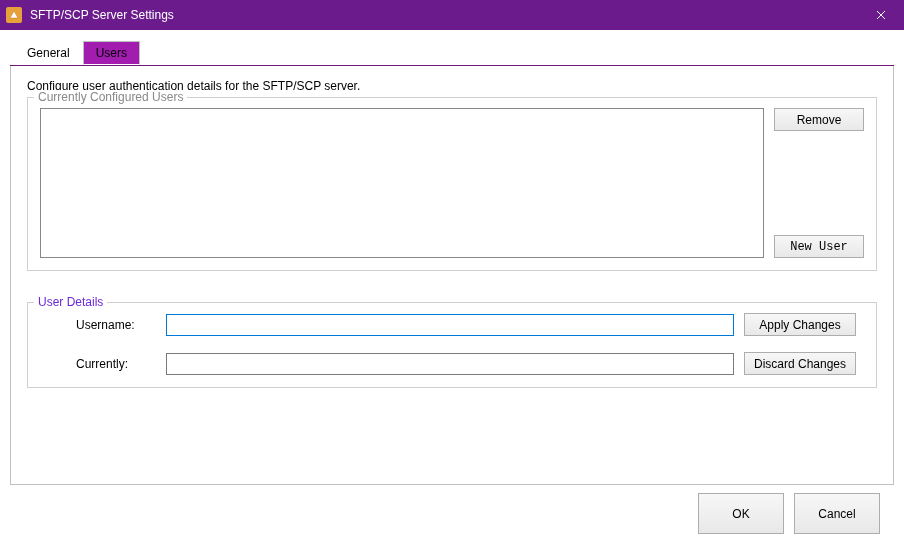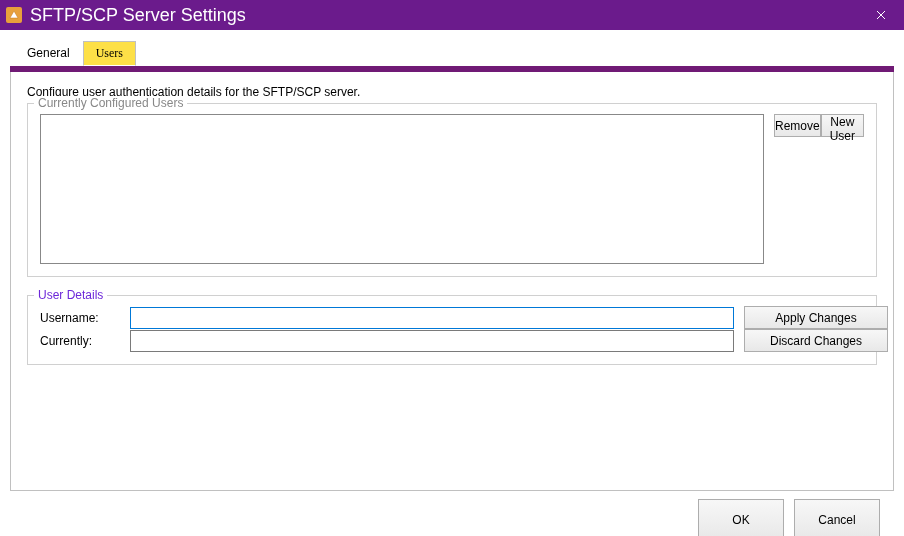--- a/index.html
+++ b/index.html
@@ -13,50 +13,49 @@
       color: #fff; 
       padding: 0 0 0 6px;
     }
     .titlebar-icon { 
       width: 16px; height: 16px; 
       background: #e8a03c; 
       margin-right: 8px; 
       display: inline-flex; align-items: center; justify-content: center;
       border-radius: 2px;
     }
-    .titlebar-title { flex: 1; font-size: 18px; }
+    .titlebar-title { flex: 1; font-size: 12px; }
     .titlebar-close { 
       width: 46px; height: 30px; 
       display: flex; align-items: center; justify-content: center; 
       color: #fff; cursor: pointer;
     }
     
     .content-wrap { padding: 10px; }
     
     .tab-strip { 
       display: flex; 
-      border-bottom: 6px solid #701a75; 
+      border-bottom: 1px solid #701a75; 
       padding: 0 4px;
       position: relative;
       top: 1px;
     }
     .tab { 
       padding: 4px 12px; 
       border: 1px solid transparent; 
       border-bottom: none; 
       cursor: pointer;
       color: #000;
       position: relative;
     }
     .tab.active { 
       border: 1px solid #c0c0c0; 
       border-bottom: 1px solid #fff;
-      background: #fde047;
+      background: #a21caf;
       z-index: 2;
-      font-family: Liberation Serif, serif;
     }
     
     .tab-panel { 
       border: 1px solid #c0c0c0; 
       border-top: none;
       padding: 14px 16px 24px 16px;
       min-height: 420px;
     }
     
     .desc { margin-bottom: 4px; color: #000; }
@@ -86,43 +85,44 @@
     
     .users-row { display: flex; gap: 10px; }
     .users-list { 
       flex: 1; 
       height: 150px; 
       border: 1px solid #888; 
       background: #fff;
     }
     .users-btns { 
       display: flex; 
+      flex-direction: column; 
       width: 90px; 
     }
     .btn-mini { 
       height: 23px; 
       border: 1px solid #adadad; 
       background: linear-gradient(#f7f7f7,#e8e8e8); 
       cursor: pointer;
       margin-bottom: 6px;
       color: #000;
     }
     .users-btns .spacer { flex: 1; }
     
-    .details-grid { display: grid; grid-template-columns: 80px 1fr 120px; gap: 0 10px; align-items: center; }
+    .details-grid { display: grid; grid-template-columns: 80px 1fr 120px; gap: 16px 10px; align-items: center; margin-left: 36px; }
     .form-label { color: #000; }
     .form-input { 
       height: 22px; 
       border: 1px solid #7a7a7a; 
       padding: 0 4px; 
       width: 100%;
     }
     .form-input.focused { border: 1px solid #0078d7; outline: none; }
     .btn-wide { 
-      height: 23px; width:144px;
+      height: 23px; width:112px;
       border: 1px solid #adadad; 
       background: linear-gradient(#f7f7f7,#e8e8e8); 
       cursor: pointer;
     }
     
     .footer { 
       display: flex; 
       justify-content: flex-end; 
       gap: 10px; 
       padding: 8px 14px 0 0;
@@ -154,28 +154,28 @@
 <div class="content-wrap">
   <div class="tab-strip">
     <div class="tab">General</div>
     <div class="tab active">Users</div>
   </div>
 
   <div class="tab-panel">
     <div class="desc">Configure user authentication details for the SFTP/SCP server.</div>
 
 
-    <div class="fieldset" style="margin-bottom:18px;">
+    <div class="fieldset" style="margin-bottom:31px;">
       <span class="fieldset-legend">Currently Configured Users</span>
       <div class="users-row">
         <div class="users-list"></div>
         <div class="users-btns">
           <button class="btn-mini">Remove</button>
           <div class="spacer"></div>
-          <button class="btn-mini" style="margin-bottom:0;">New User</button>
+          <button class="btn-mini" style="margin-bottom:0;font-family:Liberation Mono, monospace;">New User</button>
         </div>
       </div>
     </div>
 
     <div class="fieldset">
       <span class="fieldset-legend dark">User Details</span>
       <div class="details-grid">
         <span class="form-label">Username:</span>
         <input class="form-input focused" type="text" value="" style="">
         <button class="btn-wide">Apply Changes</button>

